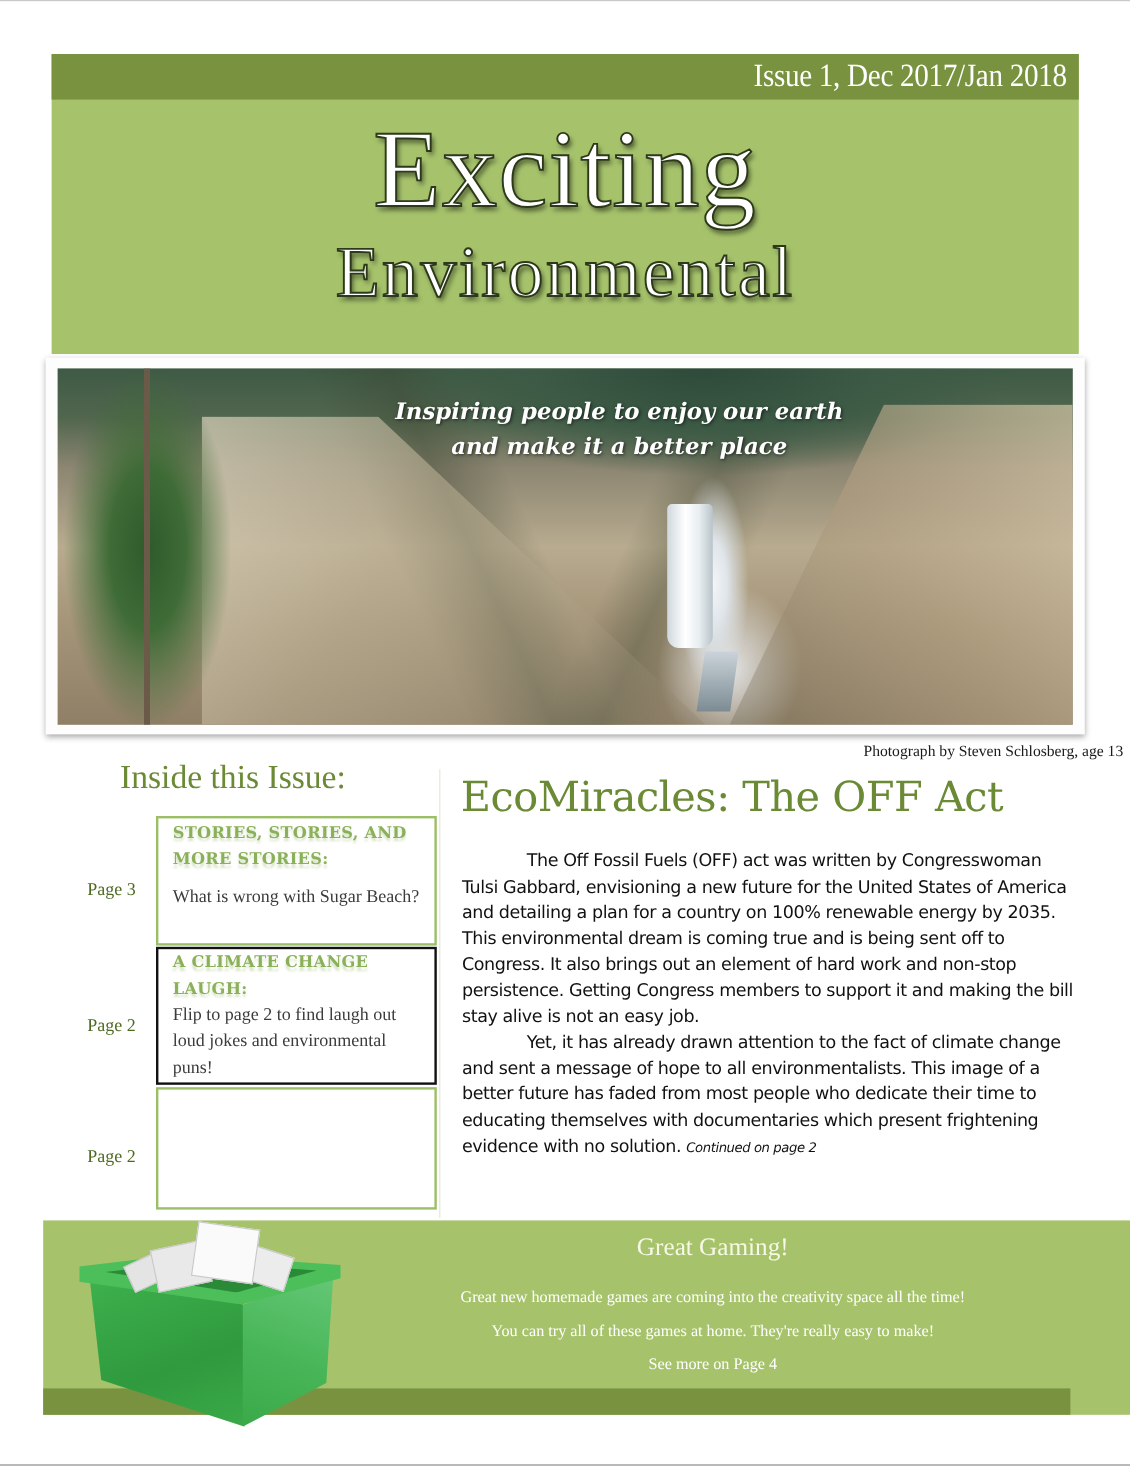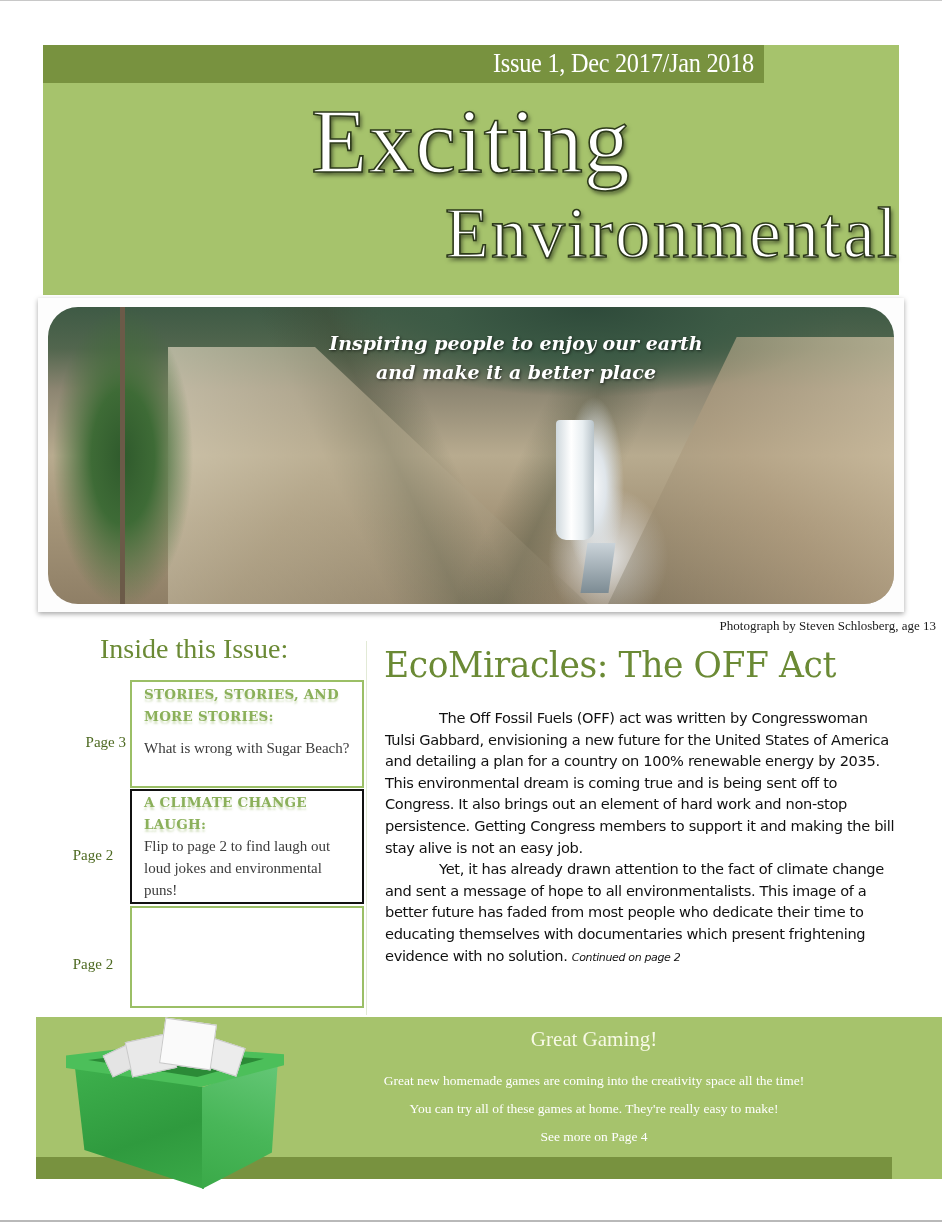--- a/index.html
+++ b/index.html
@@ -7,50 +7,49 @@
     width: 942px; height: 1222px; position: relative; overflow: hidden;
     background: #ffffff;
     font-family: "Liberation Serif", serif;
     border-top: 1px solid #c8c8c8;
     box-sizing: border-box;
   }
   .bottom-rule { position: absolute; left: 0; top: 1219px; width: 942px; height: 3px; background: #b9b9b9; }
 
   
   .masthead { position: absolute; left: 43px; top: 44px; width: 856px; height: 250px; background: #a6c36c; }
-  .issue-bar { position: absolute; left: 0; top: 0; width: 721px; height: 38px; background: #78923f; }
+  .issue-bar { position: absolute; left: 0; top: 0; width: 856px; height: 38px; background: #78923f; }
   .issue-text {
     position: absolute; right: 10px; top: 3px;
     font-family: "Liberation Serif", serif; font-size: 27px; color: #ffffff;
     letter-spacing: -0.3px; transform: scaleX(0.9); transform-origin: right center;
   }
   .title-line {
     position: absolute; left: 0; width: 856px; text-align: center;
     font-family: "Liberation Serif", serif; color: #ffffff; font-weight: normal;
     -webkit-text-stroke: 1.6px #2d3a1a;
     text-shadow: 2px 3px 4px rgba(0,0,0,0.55);
     line-height: 1;
   }
   .title-1 { top: 50px; font-size: 92px; letter-spacing: 1px; }
-  .title-2 { top: 152px; font-size: 72px; letter-spacing: 2px; text-align: right; }
+  .title-2 { top: 152px; font-size: 60px; letter-spacing: 2px; }
 
   
   .photo-frame {
     position: absolute; left: 38px; top: 297px; width: 866px; height: 314px;
     background: #fdfdfd; box-shadow: 0 2px 5px rgba(0,0,0,0.35);
   }
   .photo {
     position: absolute; left: 10px; top: 9px; width: 846px; height: 297px; overflow: hidden;
     background:
       radial-gradient(ellipse 30px 90px at 546px 180px, #f4f6f8 0%, #dfe5ea 40%, rgba(220,225,230,0) 100%),
       radial-gradient(ellipse 60px 70px at 560px 250px, rgba(235,238,242,0.9) 0%, rgba(200,205,210,0) 100%),
       linear-gradient(115deg, rgba(0,0,0,0) 0%, rgba(0,0,0,0) 55%, rgba(60,70,50,0.35) 60%, rgba(0,0,0,0) 66%),
       linear-gradient(65deg, rgba(0,0,0,0) 35%, rgba(60,70,50,0.4) 42%, rgba(0,0,0,0) 48%),
       linear-gradient(180deg, #3e5a45 0%, #52664e 14%, #8d8672 28%, #b8ab8f 50%, #a49478 72%, #8f7f66 100%);
-    border-radius: 30px;
   }
   .photo .tree {
     position: absolute; left: 0; top: 0; width: 200px; height: 297px;
     background: radial-gradient(ellipse 70px 150px at 75px 150px, #2f5a2c 0%, #3e6b36 45%, rgba(62,107,54,0) 100%);
   }
   .photo .trunk { position: absolute; left: 72px; top: 0; width: 5px; height: 297px; background: #6b5a48; }
   .photo .forest {
     position: absolute; left: 250px; top: 0; width: 596px; height: 110px;
     background: radial-gradient(ellipse 260px 90px at 290px 0px, #2e4a3a 0%, #3c5a45 55%, rgba(60,90,69,0) 100%);
   }
@@ -188,21 +187,21 @@
     <div class="tagline">
       <div>Inspiring people to enjoy our earth</div>
       <div>and make it a better place</div>
     </div>
   </div>
 </div>
 <div class="photo-credit">Photograph by Steven Schlosberg, age 13</div>
 
 <div class="toc-heading">Inside this Issue:</div>
 
-<div class="toc-page" style="top:733px;text-align:right;">Page 3</div>
+<div class="toc-page" style="top:733px;">Page 3</div>
 <div class="toc-box" style="top:679px; height:104px;">
   <div class="toc-title" style="margin-top:1px;">STORIES, STORIES, AND MORE STORIES:</div>
   <div class="toc-desc" style="margin-top:10px;">What is wrong with Sugar Beach?</div>
 </div>
 
 <div class="toc-page" style="top:846px;">Page 2</div>
 <div class="toc-box highlight" style="top:788px; height:111px;">
   <div class="toc-title">A CLIMATE CHANGE LAUGH:</div>
   <div class="toc-desc">Flip to page 2 to find laugh out loud jokes and environmental puns!</div>
 </div>

